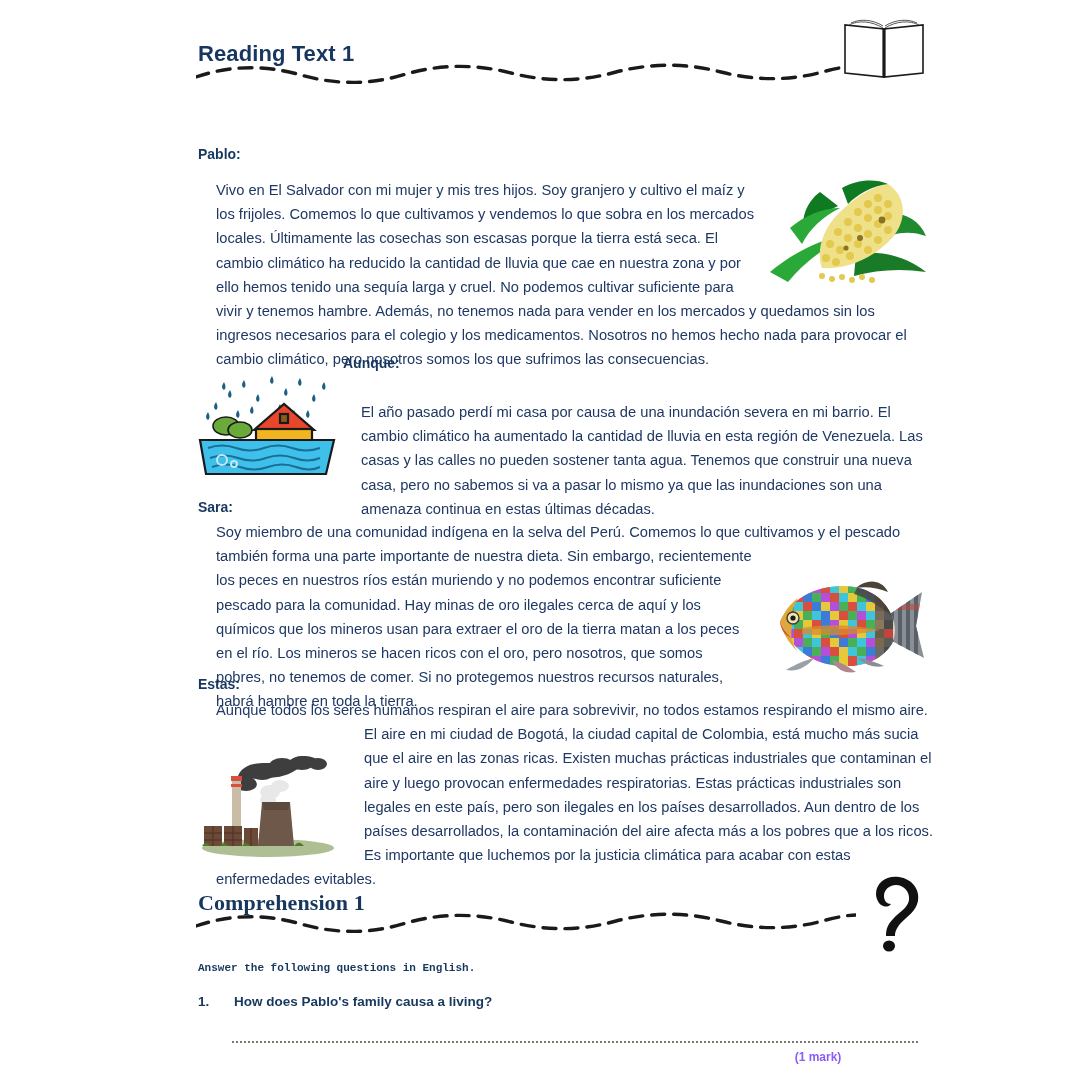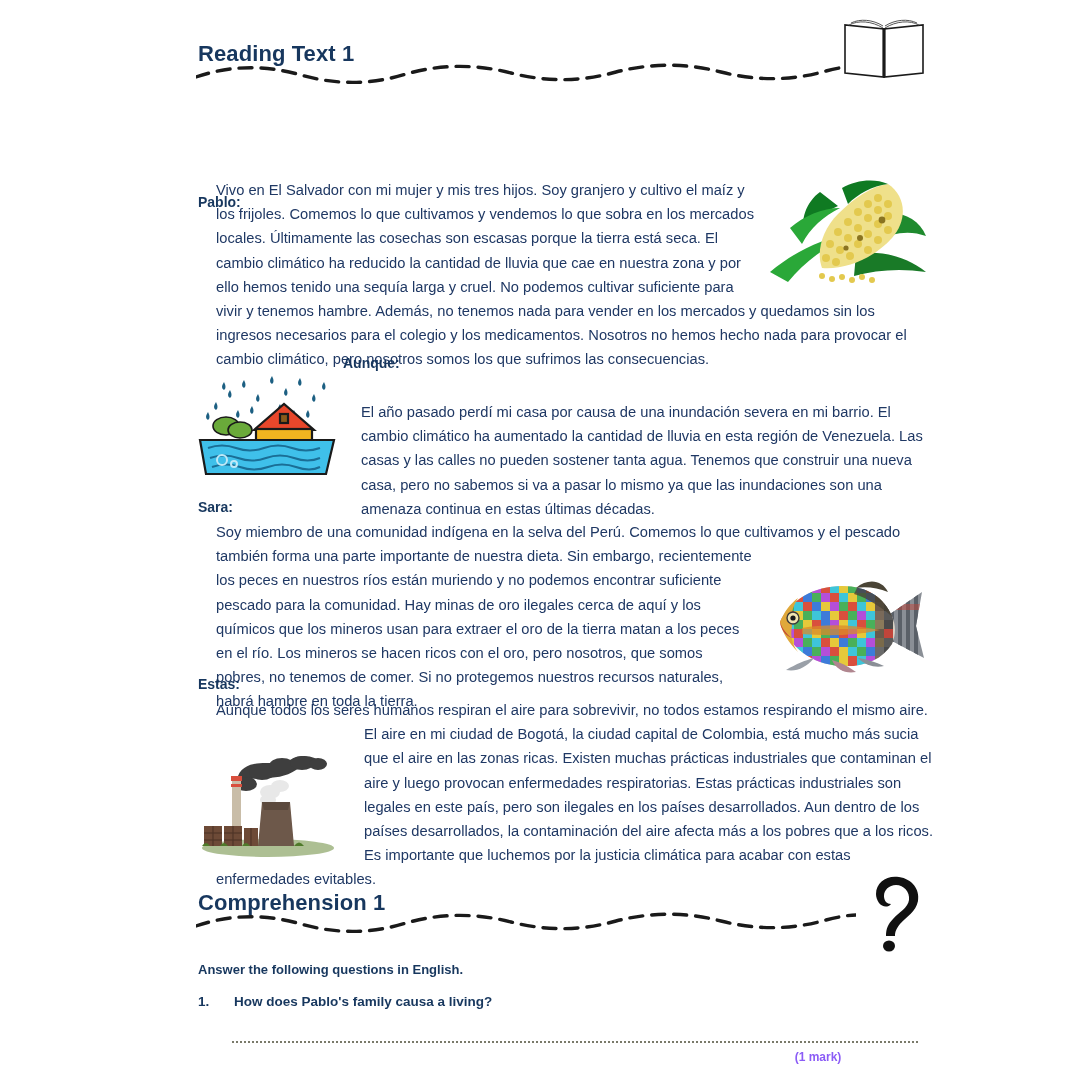--- a/index.html
+++ b/index.html
@@ -71,23 +71,24 @@
   }
 
   
   .art {
     position: absolute;
   }
 
   
   .answer-instr {
     position: absolute;
-    font-size: 13px;
+    font-size: 11px;
     font-weight: 700;
     color: #17375E;
+    font-family: Liberation Mono, monospace;
   }
   .q-row {
     position: absolute;
     font-size: 13.5px;
     font-weight: 700;
     color: #17375E;
   }
   .q-num {
     position: absolute;
     left: 0;
@@ -132,21 +133,21 @@
     <g fill="none" stroke="#555" stroke-width="1">
       <path d="M11,9 C20,4 34,5 45,12"></path>
       <path d="M81,9 C72,4 58,5 47,12"></path>
       <path d="M13,7 C22,2.5 35,3.5 45,10"></path>
       <path d="M79,7 C70,2.5 57,3.5 47,10"></path>
     </g>
     <rect x="44.4" y="12" width="3.2" height="49" fill="#1a1a1a"></rect>
   </svg>
 
 
-  <div class="speaker-name" style="left:198px; top:146px;margin-top:48px;">Pablo:</div>
+  <div class="speaker-name" style="left:198px; top:146px;">Pablo:</div>
 
   <svg class="art" style="left:760px; top:176px;" width="168" height="112" viewBox="0 0 168 112">
 
     <path d="M112,40 C136,32 158,40 166,60 C150,54 132,56 118,66 Z" fill="#1f8a2e"></path>
     <path d="M96,78 C120,74 146,80 166,96 C140,92 116,94 94,100 Z" fill="#197a27"></path>
 
     <path d="M60,16 C46,26 40,44 44,62 C52,48 64,36 78,30 Z" fill="#0f7a22"></path>
     <path d="M30,52 C44,40 62,32 80,32 C64,40 50,52 42,68 Z" fill="#2aa838"></path>
     <path d="M10,96 C34,76 62,62 92,58 C66,70 44,86 28,106 Z" fill="#2aa838"></path>
 
@@ -480,21 +481,21 @@
       <path d="M96,98 q5,-7 10,0 Z"></path>
     </g>
   </svg>
 
   <div class="para" style="left:198px; top:698px; width:718px;">
     <span style="float:left; width:0px; height:48px;"></span>
     <span style="float:left; width:148px; height:118px; clear:left;"></span>
     <span>Aunque todos los seres humanos respiran el aire para sobrevivir, no todos estamos respirando el mismo aire. El aire en mi ciudad de Bogotá, la ciudad capital de Colombia, está mucho más sucia que el aire en las zonas ricas. Existen muchas prácticas industriales que contaminan el aire y luego provocan enfermedades respiratorias. Estas prácticas industriales son legales en este país, pero son ilegales en los países desarrollados. Aun dentro de los países desarrollados, la contaminación del aire afecta más a los pobres que a los ricos. Es importante que luchemos por la justicia climática para acabar con estas enfermedades evitables.</span>
   </div>
 
-  <div class="section-head" style="top:891px;">
+  <div class="section-head" style="top:891px;font-family:Liberation Serif, serif;">
     <div class="heading">Comprehension 1</div>
   </div>
 
   <svg class="art" style="left:196px; top:912px;" width="660" height="22" viewBox="0 0 660 22">
     <path d="M0,14 C35,2 70,2 105,12 C140,22 175,22 210,11 C245,1 280,1 315,10
              C350,19 385,19 420,9 C455,0 490,0 525,9 C560,18 595,18 630,8 C645,4 655,3 660,3" fill="none" stroke="#1a1a1a" stroke-width="3.4" stroke-linecap="round" stroke-dasharray="13 9"></path>
   </svg>
 
   <svg class="art" style="left:862px; top:874px;" width="62" height="78" viewBox="0 0 62 78">
     <path d="M14,20 C14,8 25,1 37,3 C50,5 58,15 56,27 C54,38 44,43 38,50

